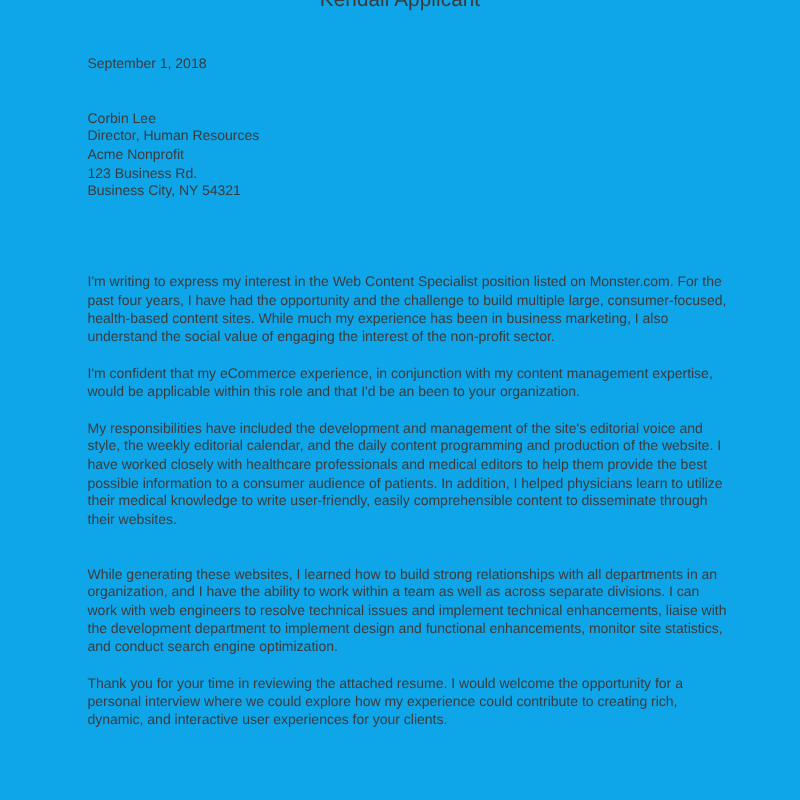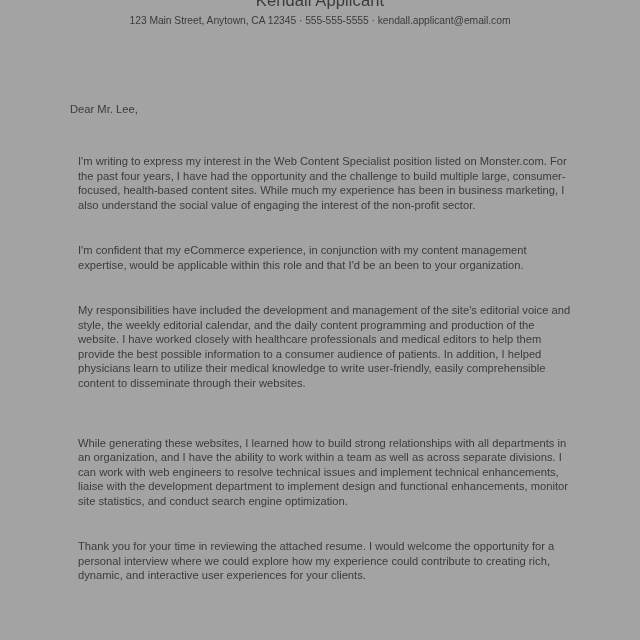--- a/index.html
+++ b/index.html
@@ -12,21 +12,21 @@
   }
   body {
     font-family: "Liberation Sans", sans-serif;
     color: #3b3b3b;
     -webkit-font-smoothing: antialiased;
   }
   .page {
     position: relative;
     width: 640px;
     height: 640px;
-    background: #a3a3a3;
+    background: #0ea5e9;
     box-sizing: border-box;
   }
 
   
   .letterhead {
     position: absolute;
     top: -9px;
     left: 0;
     width: 640px;
     text-align: center;
@@ -70,47 +70,53 @@
     line-height: 14.6px;
   }
   .salutation {
     font-size: 11.2px;
     line-height: 14.6px;
     margin: 0;
   }
   .para {
     font-size: 11.2px;
     line-height: 14.6px;
-    margin: 8px;
+    margin: 0;
     text-align: left;
   }
 
   
   .gap-sm { height: 14.6px; }
   .gap-md { height: 29.2px; }
 </style>
 </head>
 <body>
 
 <div class="page">
 
   <div class="letterhead">
     <div class="letterhead-name">Kendall Applicant</div>
-    <div class="letterhead-contact">123 Main Street, Anytown, CA 12345 · 555-555-5555 · kendall.applicant@email.com</div>
   </div>
 
   <div class="letter-body">
 
+    <div class="date-line">September 1, 2018</div>
 
     <div class="gap-md"></div>
 
+    <ul class="recipient-block">
+      <li>Corbin Lee</li>
+      <li>Director, Human Resources</li>
+      <li>Acme Nonprofit</li>
+      <li>123 Business Rd.</li>
+      <li>Business City, NY 54321</li>
+    </ul>
 
     <div class="gap-md"></div>
 
-    <div class="salutation">Dear Mr. Lee,</div>
 
     <div class="gap-md"></div>
 
     <p class="para">I'm writing to express my interest in the Web Content Specialist position listed on Monster.com. For the past four years, I have had the opportunity and the challenge to build multiple large, consumer-focused, health-based content sites. While much my experience has been in business marketing, I also understand the social value of engaging the interest of the non-profit sector.</p>
     <div class="gap-sm"></div>
 
     <p class="para">I'm confident that my eCommerce experience, in conjunction with my content management expertise, would be applicable within this role and that I'd be an been to your organization.</p>
     <div class="gap-sm"></div>
 
     <p class="para">My responsibilities have included the development and management of the site's editorial voice and style, the weekly editorial calendar, and the daily content programming and production of the website. I have worked closely with healthcare professionals and medical editors to help them provide the best possible information to a consumer audience of patients. In addition, I helped physicians learn to utilize their medical knowledge to write user-friendly, easily comprehensible content to disseminate through their websites.</p>

